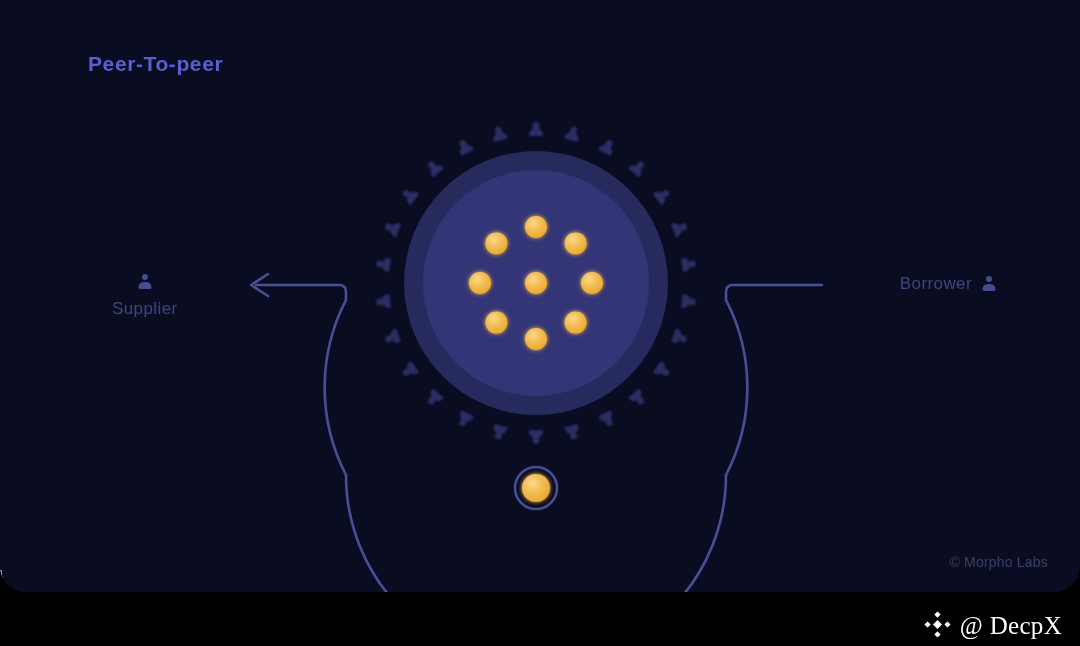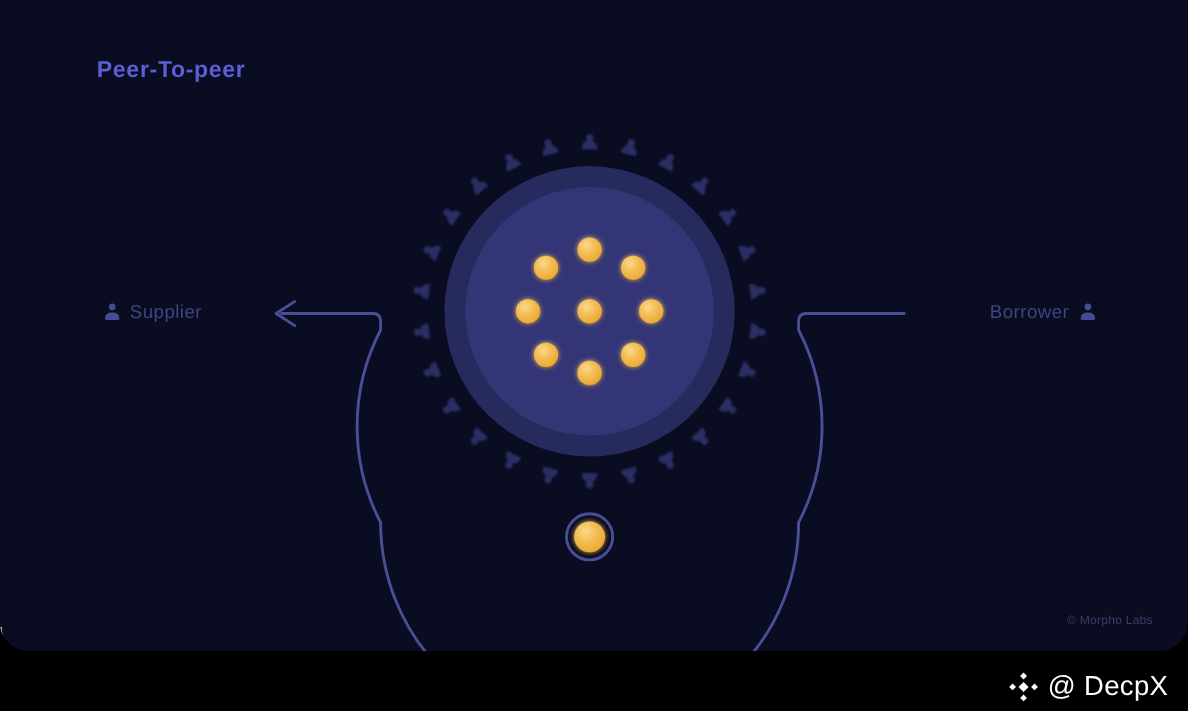--- a/index.html
+++ b/index.html
@@ -65,21 +65,21 @@
     top: 274px;
     display: flex;
     align-items: center;
     gap: 9px;
     font-size: 17px;
     color: #40457f;
     letter-spacing: 0.4px;
     white-space: nowrap;
     filter: blur(0.25px);
   }
-  #supplier-label { left: 94px; }
+  #supplier-label { left: 112px; flex-direction: column; }
   #borrower-label { right: 84px; }
 
   .person-glyph {
     width: 15px;
     height: 16px;
     display: inline-block;
     position: relative;
     flex: 0 0 auto;
   }
   .person-glyph .head {
@@ -101,47 +101,48 @@
     height: 7px;
     border-radius: 6px 6px 2px 2px;
     background: #474c92;
   }
 
   
   #panel-watermark {
     position: absolute;
     right: 32px;
     bottom: 22px;
-    font-size: 11px;
+    font-size: 14px;
     color: #3b3f66;
     letter-spacing: 0.2px;
     white-space: nowrap;
     filter: blur(0.6px);
   }
 
   
   #bottom-bar {
     position: absolute;
     left: 0;
     bottom: 0;
     width: 1080px;
     height: 54px;
     background: #000000;
   }
   #overlay-watermark {
     position: absolute;
     right: 18px;
     bottom: 8px;
     display: flex;
-    align-items: center;
+    align-items: flex-end;
     gap: 9px;
     color: #ffffff;
     font-size: 25px;
     letter-spacing: 0.3px;
     white-space: nowrap;
+    font-family: Liberation Serif, serif;
   }
   #overlay-watermark .wm-text { line-height: 1; }
 
   
   #corner-artifact {
     position: absolute;
     left: 0;
     bottom: 0;
     width: 28px;
     height: 22px;

